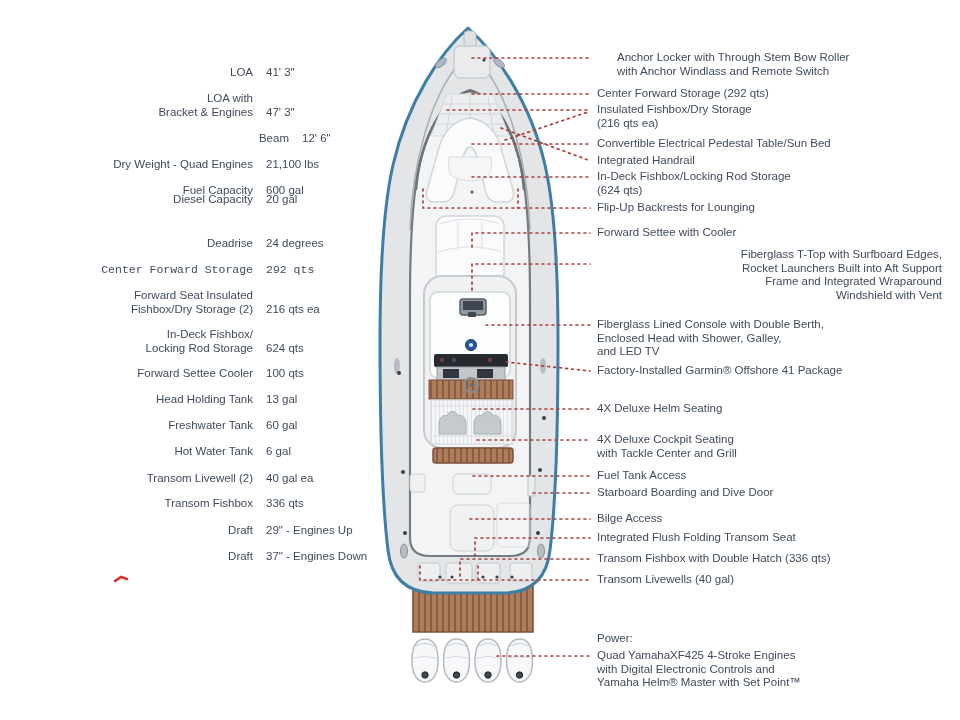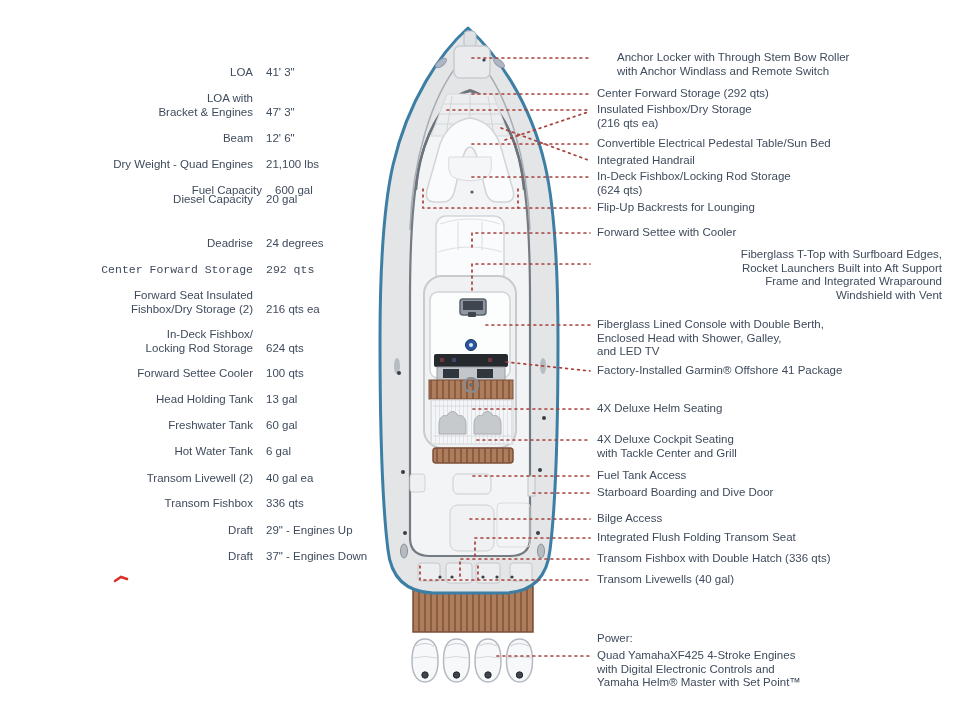--- a/index.html
+++ b/index.html
@@ -168,29 +168,29 @@
   <div id="specs">
       <div class="spec-row" style="top: 66px;">
         <div class="spec-label">LOA</div>
         <div class="spec-value">41' 3"</div>
       </div>
       <div class="spec-row" style="top: 92px;">
         <div class="spec-label">LOA with
 Bracket &amp; Engines</div>
         <div class="spec-value">47' 3"</div>
       </div>
-      <div class="spec-row" style="top: 132px;">
+      <div class="spec-row" style="top: 132px; padding-left: 36px;">
         <div class="spec-label">Beam</div>
         <div class="spec-value">12' 6"</div>
       </div>
       <div class="spec-row" style="top: 158px;">
         <div class="spec-label">Dry Weight - Quad Engines</div>
         <div class="spec-value">21,100 lbs</div>
       </div>
-      <div class="spec-row" style="top: 184px; padding-left: 9px;">
+      <div class="spec-row" style="top: 184px;">
         <div class="spec-label">Fuel Capacity</div>
         <div class="spec-value">600 gal</div>
       </div>
       <div class="spec-row" style="top: 193px;">
         <div class="spec-label">Diesel Capacity</div>
         <div class="spec-value">20 gal</div>
       </div>
       <div class="spec-row" style="top: 237px;">
         <div class="spec-label">Deadrise</div>
         <div class="spec-value">24 degrees</div>

